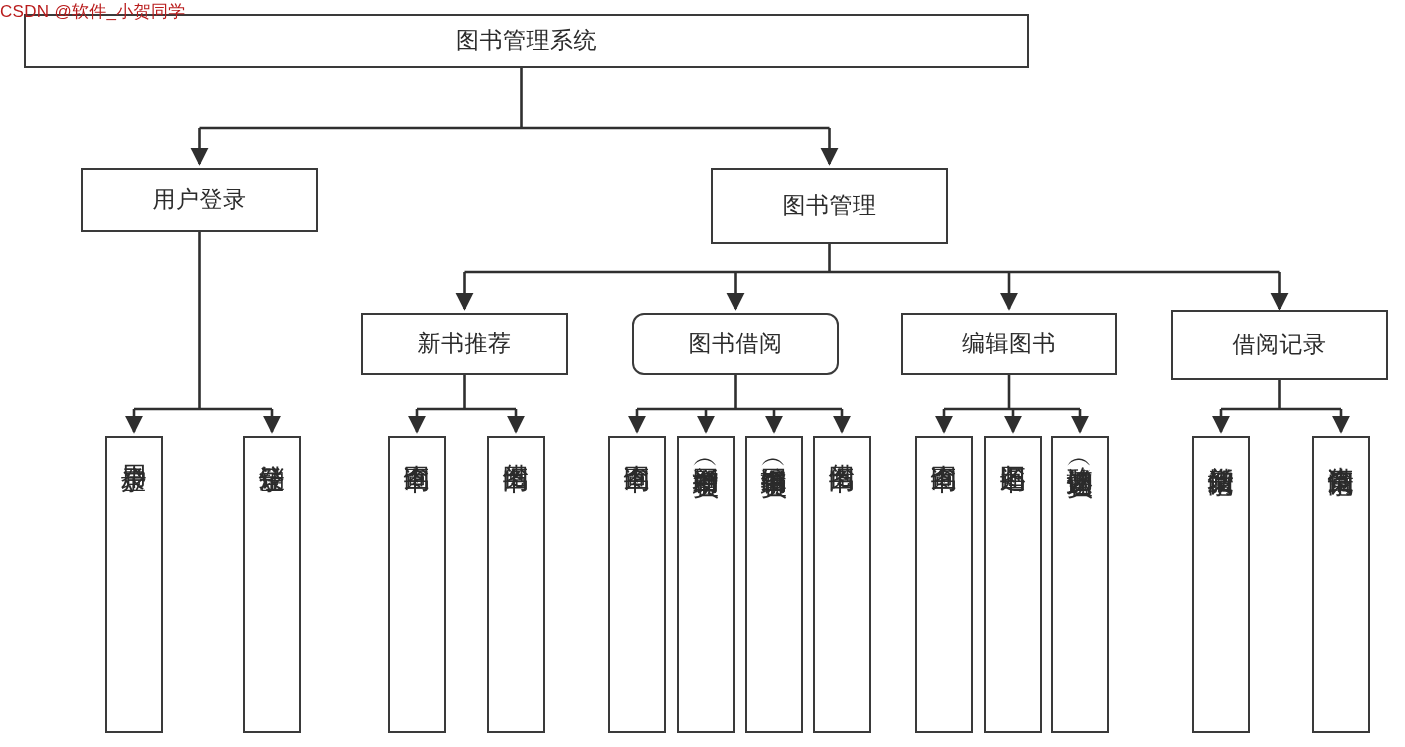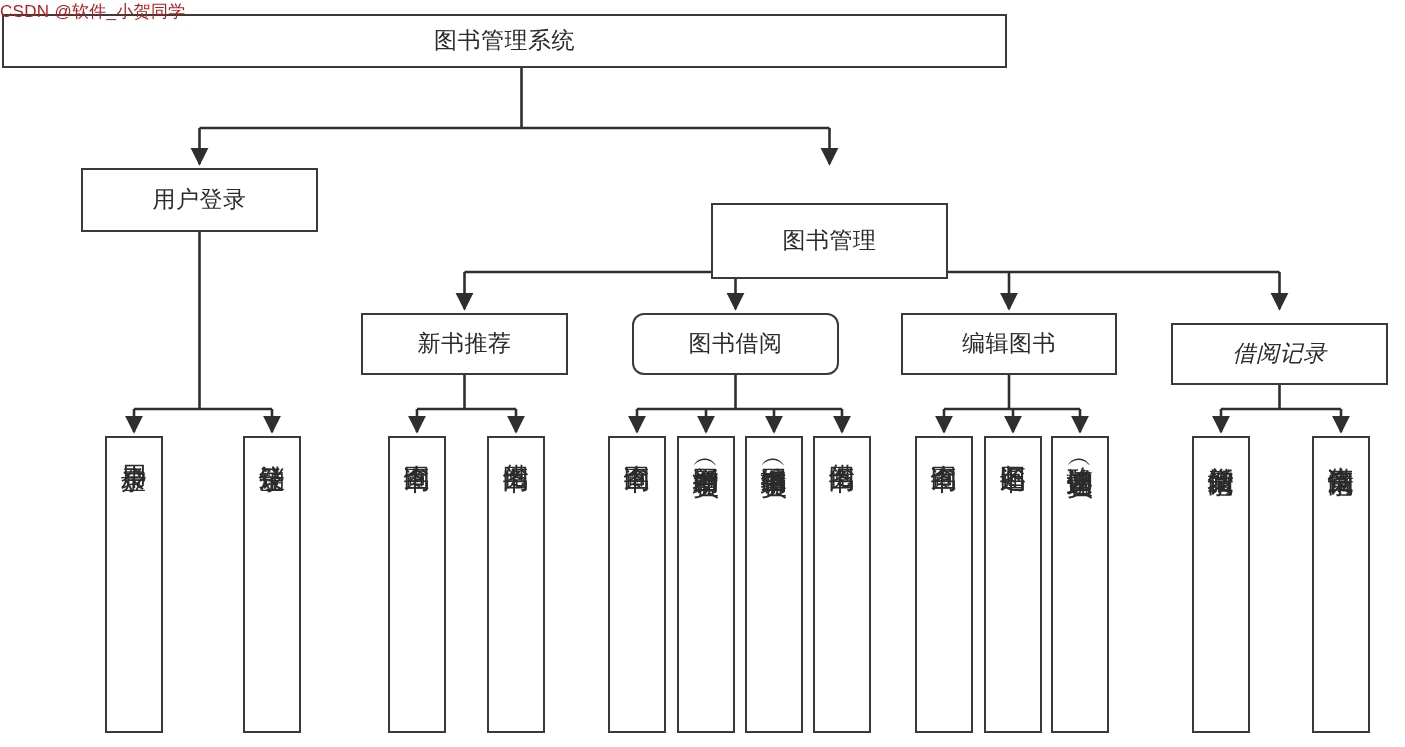--- a/index.html
+++ b/index.html
@@ -119,39 +119,39 @@
         <path d="M 1013 409 L 1013 432" marker-end="url(#arrow)"></path>
         <path d="M 1080 409 L 1080 432" marker-end="url(#arrow)"></path>
         <path d="M 1279.5 375 L 1279.5 409"></path>
         <path d="M 1221 409 L 1341 409"></path>
         <path d="M 1221 409 L 1221 432" marker-end="url(#arrow)"></path>
         <path d="M 1341 409 L 1341 432" marker-end="url(#arrow)"></path>
       </g>
   </svg>
 
   <div id="nodes">
-      <div class="node h root" style="left: 2px; top: 14px; width: 1005px; height: 54px;">
+      <div class="node h root" style="left: 24px; top: 14px; width: 1005px; height: 54px;">
         <span class="label">图书管理系统</span>
       </div>
       <div class="node h lvl2" style="left: 81px; top: 168px; width: 237px; height: 64px;">
         <span class="label">用户登录</span>
       </div>
-      <div class="node h lvl2" style="left: 711px; top: 168px; width: 237px; height: 76px; margin-top: 35px;">
+      <div class="node h lvl2" style="left: 711px; top: 168px; width: 237px; height: 76px;">
         <span class="label">图书管理</span>
       </div>
       <div class="node h lvl3" style="left: 361px; top: 313px; width: 207px; height: 62px;">
         <span class="label">新书推荐</span>
       </div>
       <div class="node h lvl3" style="left: 632px; top: 313px; width: 207px; height: 62px; border-radius: 12px;">
         <span class="label">图书借阅</span>
       </div>
       <div class="node h lvl3" style="left: 901px; top: 313px; width: 216px; height: 62px;">
         <span class="label">编辑图书</span>
       </div>
-      <div class="node h lvl3" style="left: 1171px; top: 323px; width: 217px; height: 62px; font-style: italic;">
+      <div class="node h lvl3" style="left: 1171px; top: 310px; width: 217px; height: 70px;">
         <span class="label">借阅记录</span>
       </div>
       <div class="node v" style="left: 105px; top: 436px; width: 58px; height: 297px;">
         <span class="label">用户登录</span>
       </div>
       <div class="node v" style="left: 243px; top: 436px; width: 58px; height: 297px;">
         <span class="label">注销登录</span>
       </div>
       <div class="node v" style="left: 388px; top: 436px; width: 58px; height: 297px;">
         <span class="label">查询图书</span>

